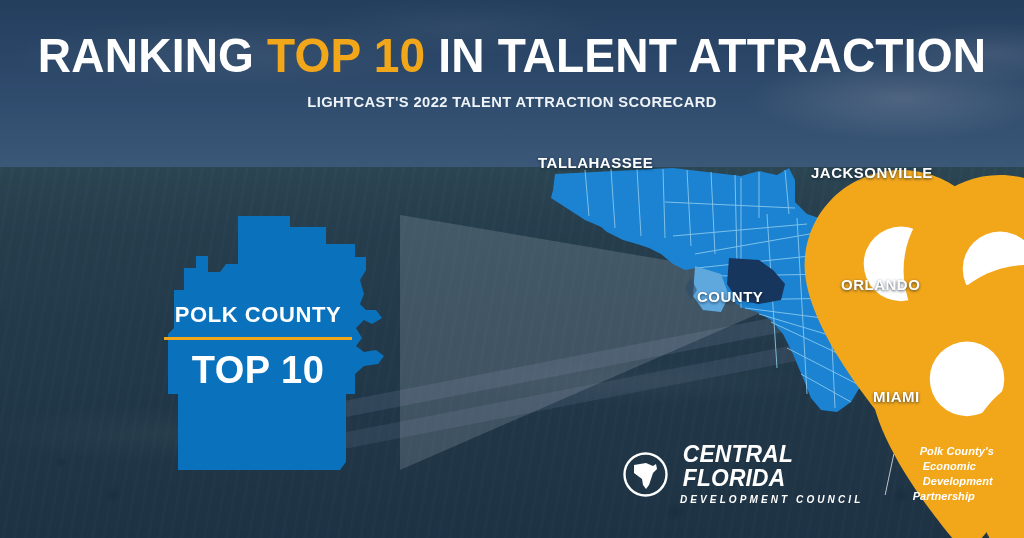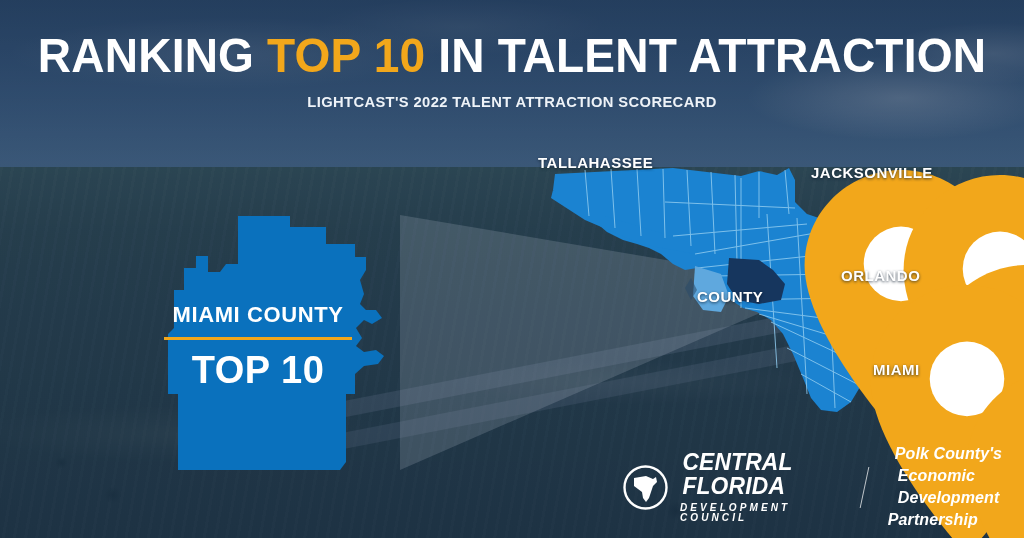--- a/index.html
+++ b/index.html
@@ -111,21 +111,21 @@
   .logo-top{
     color:#fff;font-size:23.5px;font-weight:700;font-style:italic;letter-spacing:.2px;
     font-family:"Liberation Sans Narrow","Liberation Sans",sans-serif;transform:scaleX(.97);
   }
   .logo-bot{
     color:#fff;font-size:10px;font-weight:700;font-style:italic;letter-spacing:3.1px;
     margin-top:5px;font-family:"Liberation Sans Narrow","Liberation Sans",sans-serif;
   }
   .logo-div{width:1px;height:41px;background:rgba(255,255,255,.72);
             margin:0 12px 0 14px;transform:skewX(-12deg);}
-  .logo-tag{display:flex;flex-direction:column;color:#fff;font-size:16px;
+  .logo-tag{display:flex;flex-direction:column;color:#fff;font-size:11px;
             font-style:italic;font-weight:600;line-height:1.38;letter-spacing:.1px;}
   .logo-tag span:first-child{margin-left:7px;}
   .logo-tag span:nth-child(2){margin-left:10px;}
 </style>
 </head>
 <body>
 
 <div class="stage">
 
   <div class="bg">
@@ -153,21 +153,21 @@
         L 205,46 L 205,59 L 216,59 L 216,72 L 210,82
         L 214,96 L 210,106 L 216,112 L 226,112 L 232,120
         L 222,126 L 214,122 L 206,130 L 212,140 L 206,148
         L 214,154 L 226,152 L 234,158 L 228,166 L 214,168
         L 205,176 L 205,196 L 196,196 L 196,264 L 190,272
         L 28,272 L 28,196 L 18,196 L 18,136 L 24,130
         L 24,92 L 34,92 L 34,70 L 46,70 L 46,58
         L 58,58 L 58,74 L 70,74 L 76,66 L 88,66 Z"></path>
     </svg>
     <div class="polk-text">
-      <p class="polk-name">MIAMI COUNTY</p>
+      <p class="polk-name">POLK COUNTY</p>
       <div class="polk-rule"></div>
       <p class="polk-rank">TOP 10</p>
     </div>
   </div>
 
   <div class="fl-map">
     <svg viewBox="0 0 420 270">
 
       <path fill="#1B83D1" d="
         M 10,16 L 128,10 L 196,18 L 214,13 L 232,17 L 244,10
@@ -231,37 +231,37 @@
       <circle cx="7.5" cy="7.3" r="2.9" fill="#fff"></circle>
     </svg>
     <div class="city" style="left:266px;top:6px;">
       <span class="cname">JACKSONVILLE</span>
     </div>
 
     <svg class="pin" style="position:absolute;left:272px;top:107px;" viewBox="0 0 15 21">
       <path fill="#F2A71B" d="M7.5,0C3.4,0,0,3.3,0,7.4C0,12.9,7.5,21,7.5,21S15,12.9,15,7.4C15,3.3,11.6,0,7.5,0z"></path>
       <circle cx="7.5" cy="7.3" r="2.9" fill="#fff"></circle>
     </svg>
-    <div class="city" style="left:296px;top:109px;align-items:center;">
+    <div class="city" style="left:296px;top:118px;align-items:center;">
       <span class="cname">ORLANDO</span>
     </div>
 
     <div class="city" style="left:152px;top:130px;">
       <span class="cname">COUNTY</span>
     </div>
     <svg class="pin" style="position:absolute;left:212px;top:127px;" viewBox="0 0 15 21">
       <path fill="#F2A71B" d="M7.5,0C3.4,0,0,3.3,0,7.4C0,12.9,7.5,21,7.5,21S15,12.9,15,7.4C15,3.3,11.6,0,7.5,0z"></path>
       <circle cx="7.5" cy="7.3" r="2.9" fill="#fff"></circle>
     </svg>
 
     <svg class="pin" style="position:absolute;left:308px;top:212px;" viewBox="0 0 15 21">
       <path fill="#F2A71B" d="M7.5,0C3.4,0,0,3.3,0,7.4C0,12.9,7.5,21,7.5,21S15,12.9,15,7.4C15,3.3,11.6,0,7.5,0z"></path>
       <circle cx="7.5" cy="7.3" r="2.9" fill="#fff"></circle>
     </svg>
-    <div class="city" style="left:328px;top:203px;text-align:right;">
+    <div class="city" style="left:328px;top:230px;text-align:right;">
       <span class="cname">MIAMI</span>
     </div>
   </div>
 
   <div class="logo">
     <svg class="logo-mark" viewBox="0 0 47 47">
       <circle cx="23.5" cy="23.5" r="21" fill="none" stroke="#fff" stroke-width="2.4"></circle>
       <path fill="#fff" d="M12,14 L24,12 L31,15 L34,13 L35,18 L31,22 L29,28 L27,34
                            L24,38 L21,34 L20,28 L16,25 L12,22 Z"></path>
     </svg>

